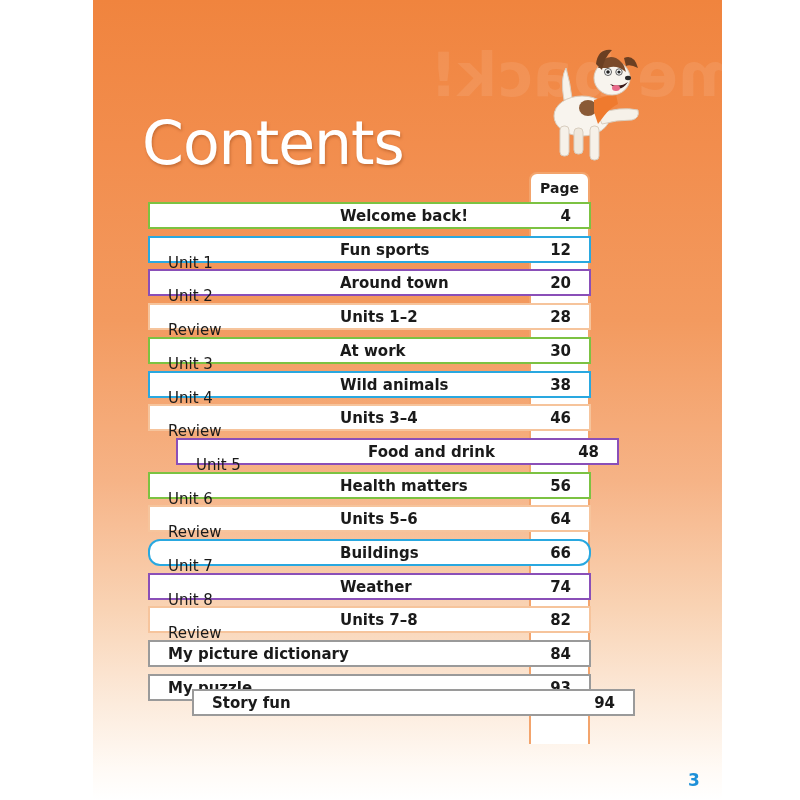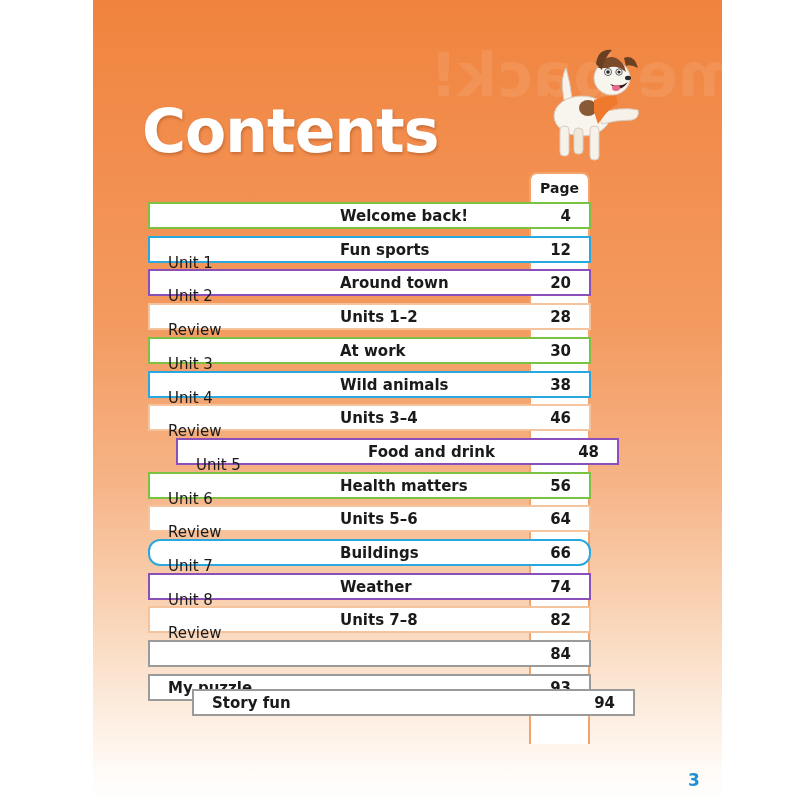--- a/index.html
+++ b/index.html
@@ -3,21 +3,21 @@
   <meta charset="utf-8">
   <style>
     html, body { margin:0; padding:0; }
     body { width:800px; height:800px; background:#ffffff; position:relative; overflow:hidden; font-family:"DejaVu Sans", sans-serif; }
     .page {
       position:absolute; left:93px; top:0; width:629px; height:800px;
       background: linear-gradient(180deg, #f0843e 0%, #f28d4d 18%, #f39a5f 40%, #f6b386 60%, #f9d3b4 76%, #fcebdc 88%, #fffaf5 96%, #ffffff 100%);
     }
     .ghost { position:absolute; color:rgba(255,255,255,0.09); font-weight:bold; white-space:nowrap; pointer-events:none; }
     .title {
-      position:absolute; left:142px; top:96px; font-size:60px; font-weight:bold; color:#ffffff;
+      position:absolute; left:142px; top:108px; font-size:60px; font-weight:normal; color:#ffffff;
       letter-spacing:-1px; text-shadow:1px 2px 3px rgba(120,50,10,0.35); line-height:70px;
     }
     .dog { position:absolute; left:520px; top:38px; width:130px; height:130px; }
     .page-col {
       position:absolute; left:529px; top:172px; width:61px; height:572px;
       background:#ffffff; border:2px solid #f3a46c; border-bottom:none; border-radius:8px 8px 0 0; box-sizing:border-box;
     }
     .page-head { position:absolute; left:529px; top:180px; width:61px; text-align:center; font-size:14px; font-weight:bold; color:#1a1a1a; }
     .row {
       position:absolute; left:148px; width:443px; height:27px; background:#ffffff; box-sizing:border-box;
@@ -131,20 +131,21 @@
       <span class="topic">Weather</span>
       <span class="num">74</span>
     </div>
     <div class="row" style="top: 606.4px; border-color: rgb(246, 196, 156);">
       <span class="label">Review</span>
       <span class="topic">Units 7–8</span>
       <span class="num">82</span>
     </div>
     <div class="row wide" style="top: 640.1px; border-color: rgb(154, 154, 154);">
       <span class="label"></span>
+      <span class="topic">My picture dictionary</span>
       <span class="num">84</span>
     </div>
     <div class="row wide" style="top: 673.8px; border-color: rgb(154, 154, 154);">
       <span class="label"></span>
       <span class="topic">My puzzle</span>
       <span class="num">93</span>
     </div>
     <div class="row wide" style="top: 689px; border-color: rgb(154, 154, 154); margin-left: 44px;">
       <span class="label"></span>
       <span class="topic">Story fun</span>

